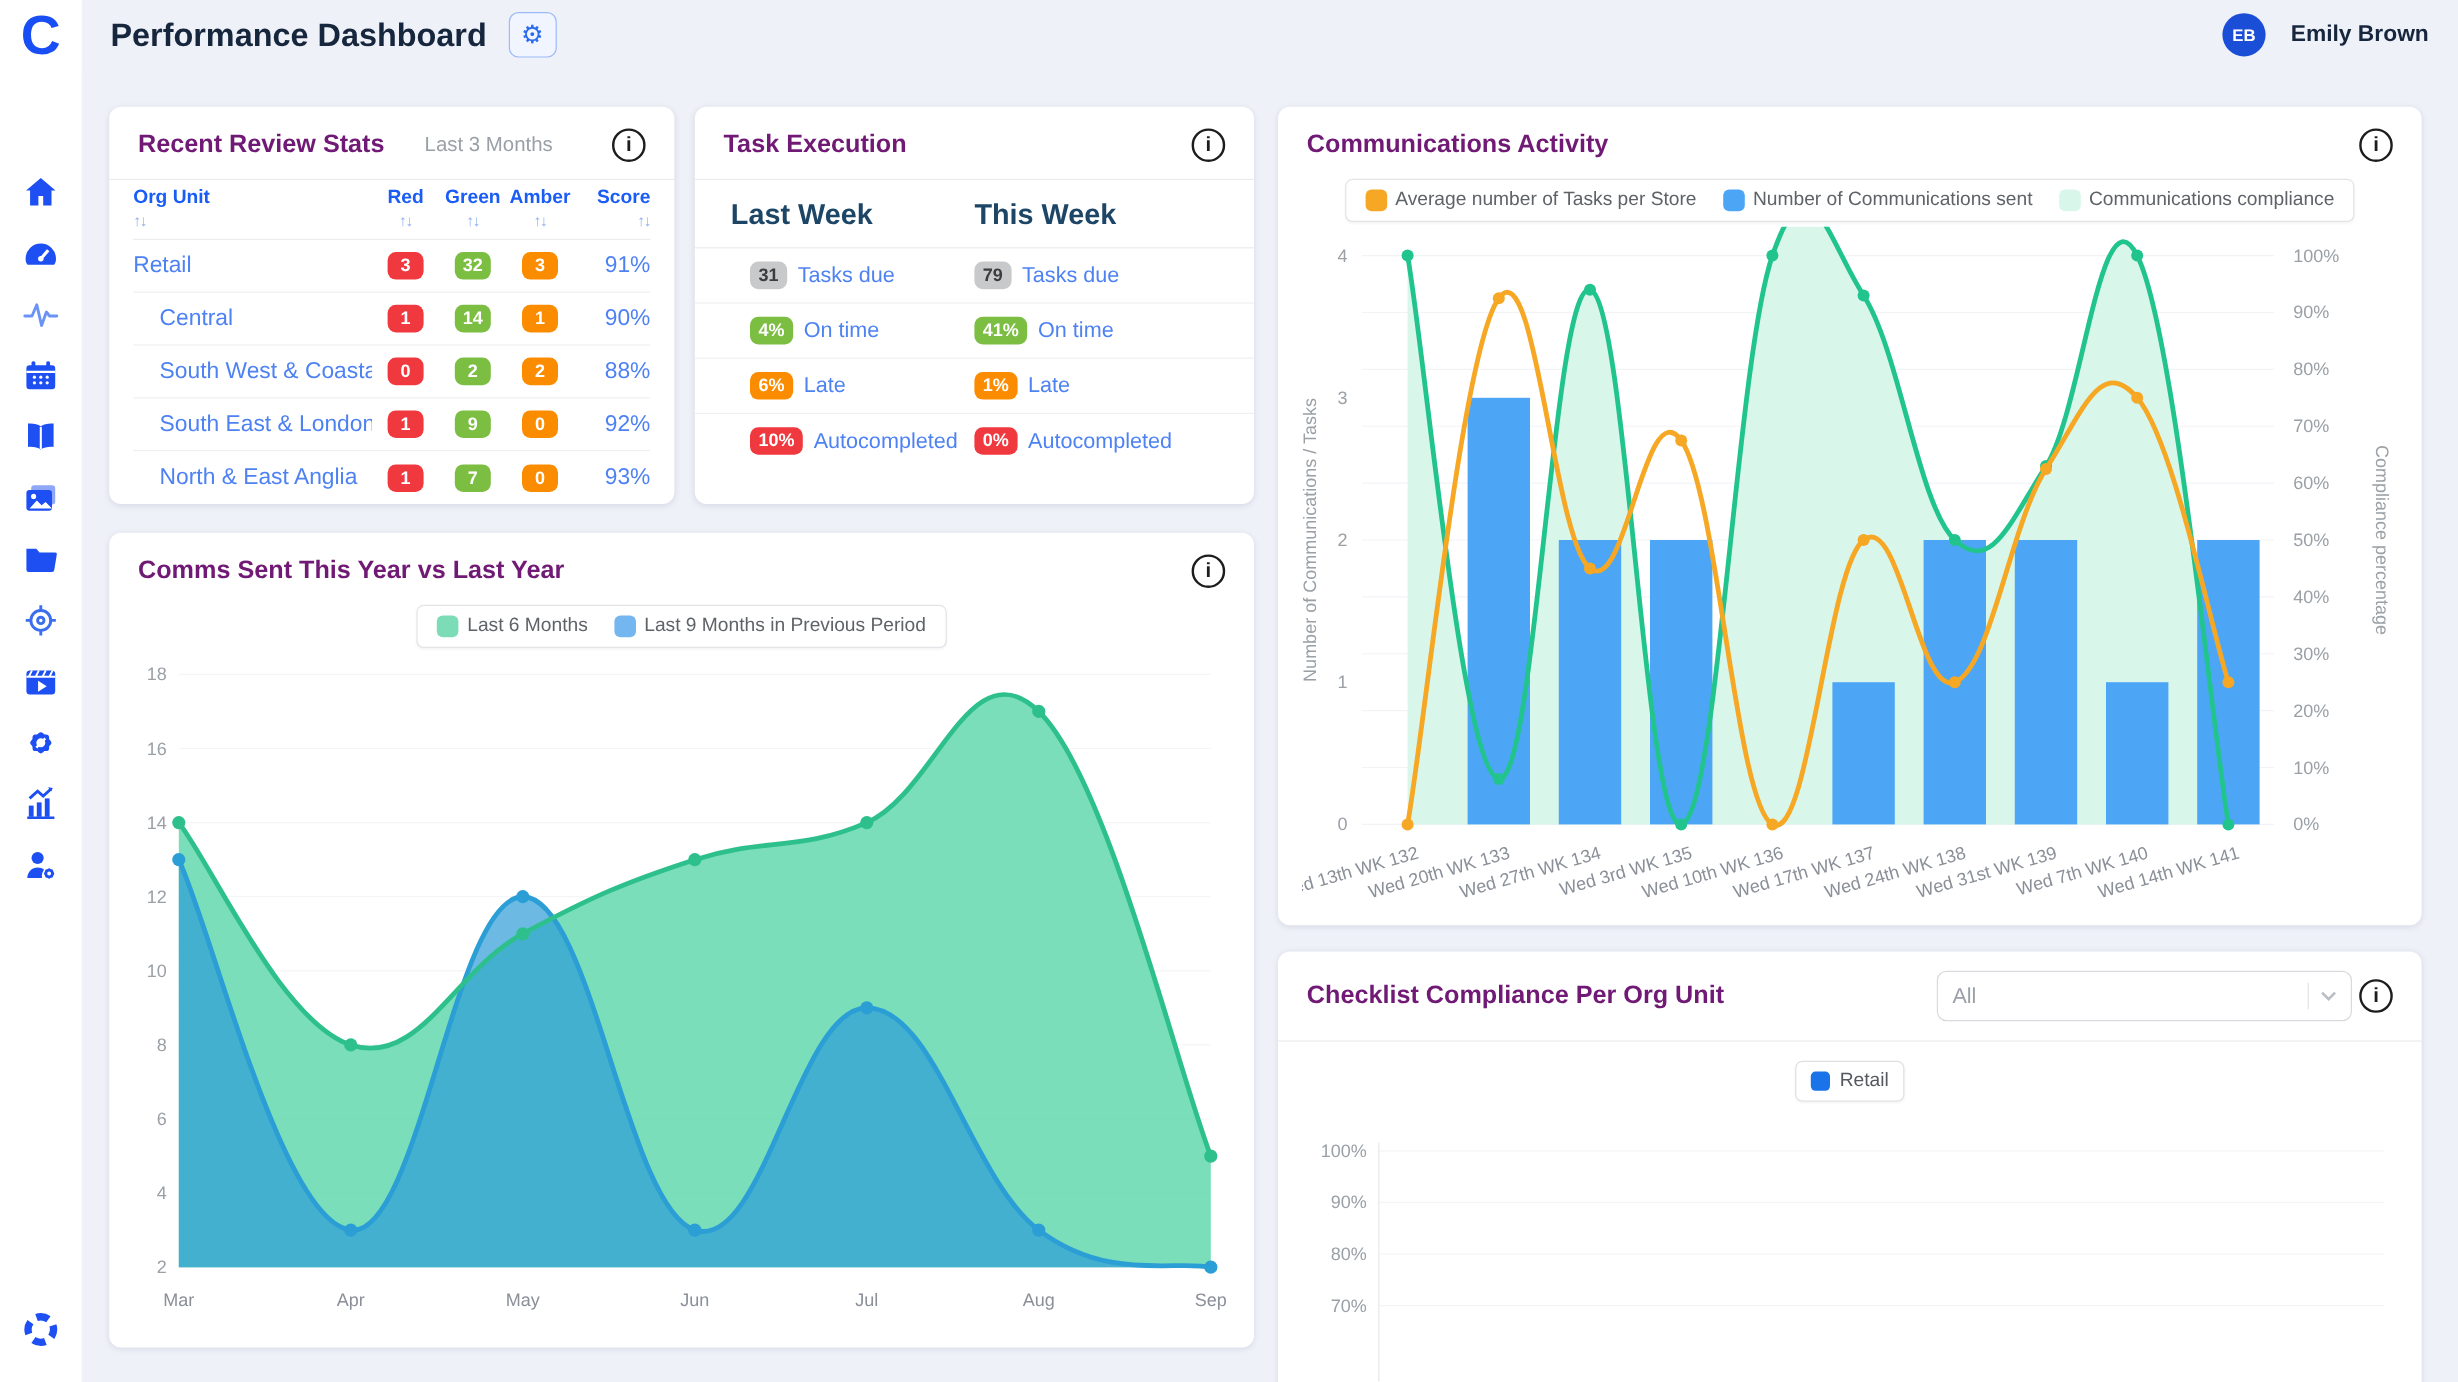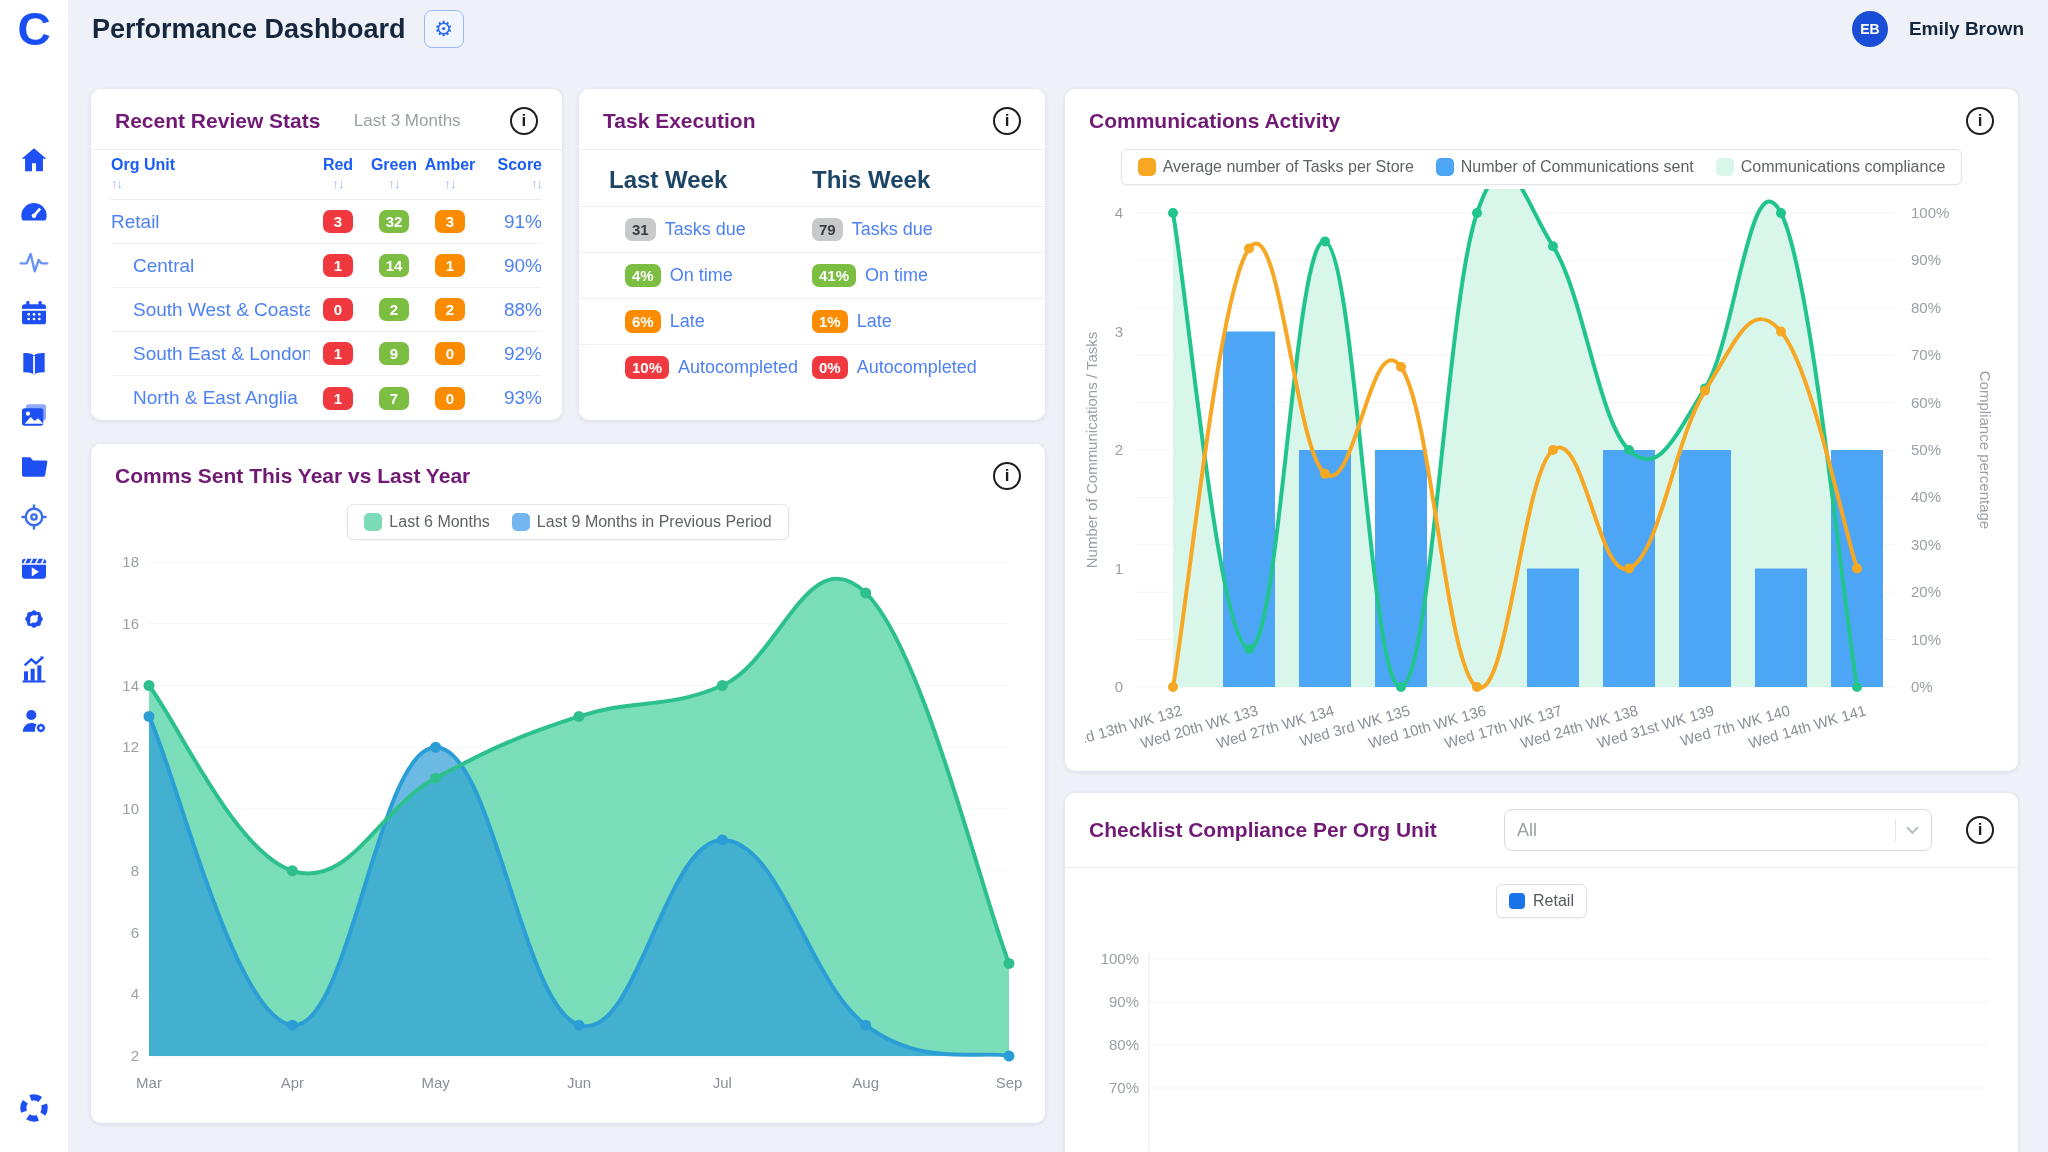--- a/index.html
+++ b/index.html
@@ -74,21 +74,21 @@
                   background:#fff; padding:8px 16px; box-shadow:0 1px 2px rgba(0,0,0,.04); }
   .legend-item { display:flex; align-items:center; gap:7px; cursor:pointer; }
   .legend-item span.txt { font-size:16px; color:#5F6368; }
   .sw { width:18px; height:18px; border-radius:5px; display:inline-block; }
 
   svg text.tick { font-family:"Liberation Sans", sans-serif; font-size:15px; fill:#9AA0A6; }
   svg text.xlab { font-family:"Liberation Sans", sans-serif; font-size:15px; fill:#8A8F98; }
 
   
   .cl-head { display:flex; align-items:center; padding:16px 24px; border-bottom:1px solid #ECECEF; }
-  .cl-select { margin-left:auto; margin-right:34px; width:428px; height:42px; border:1px solid #D8DADE;
+  .cl-select { margin-left:auto; margin-right:6px; width:346px; height:42px; border:1px solid #D8DADE;
                border-radius:8px; background:#fff; display:flex; align-items:center; padding:15px 12px; cursor:pointer; }
   .cl-select .val { font-size:18px; color:#9AA0A6; }
   .cl-select .sep { margin-left:auto; width:1px; height:22px; background:#E3E3E6; margin-right:10px; }
   .chip-row { display:flex; justify-content:center; padding-top:16px; }
   .chip { display:inline-flex; align-items:center; gap:8px; border:1px solid #E0E0E4; border-radius:6px;
           background:#fff; padding:7px 12px; box-shadow:0 1px 2px rgba(0,0,0,.05); cursor:pointer; }
   .chip .sw { width:16px; height:16px; border-radius:4px; }
   .chip .txt { font-size:16px; color:#55585E; }
 </style>
 </head>

